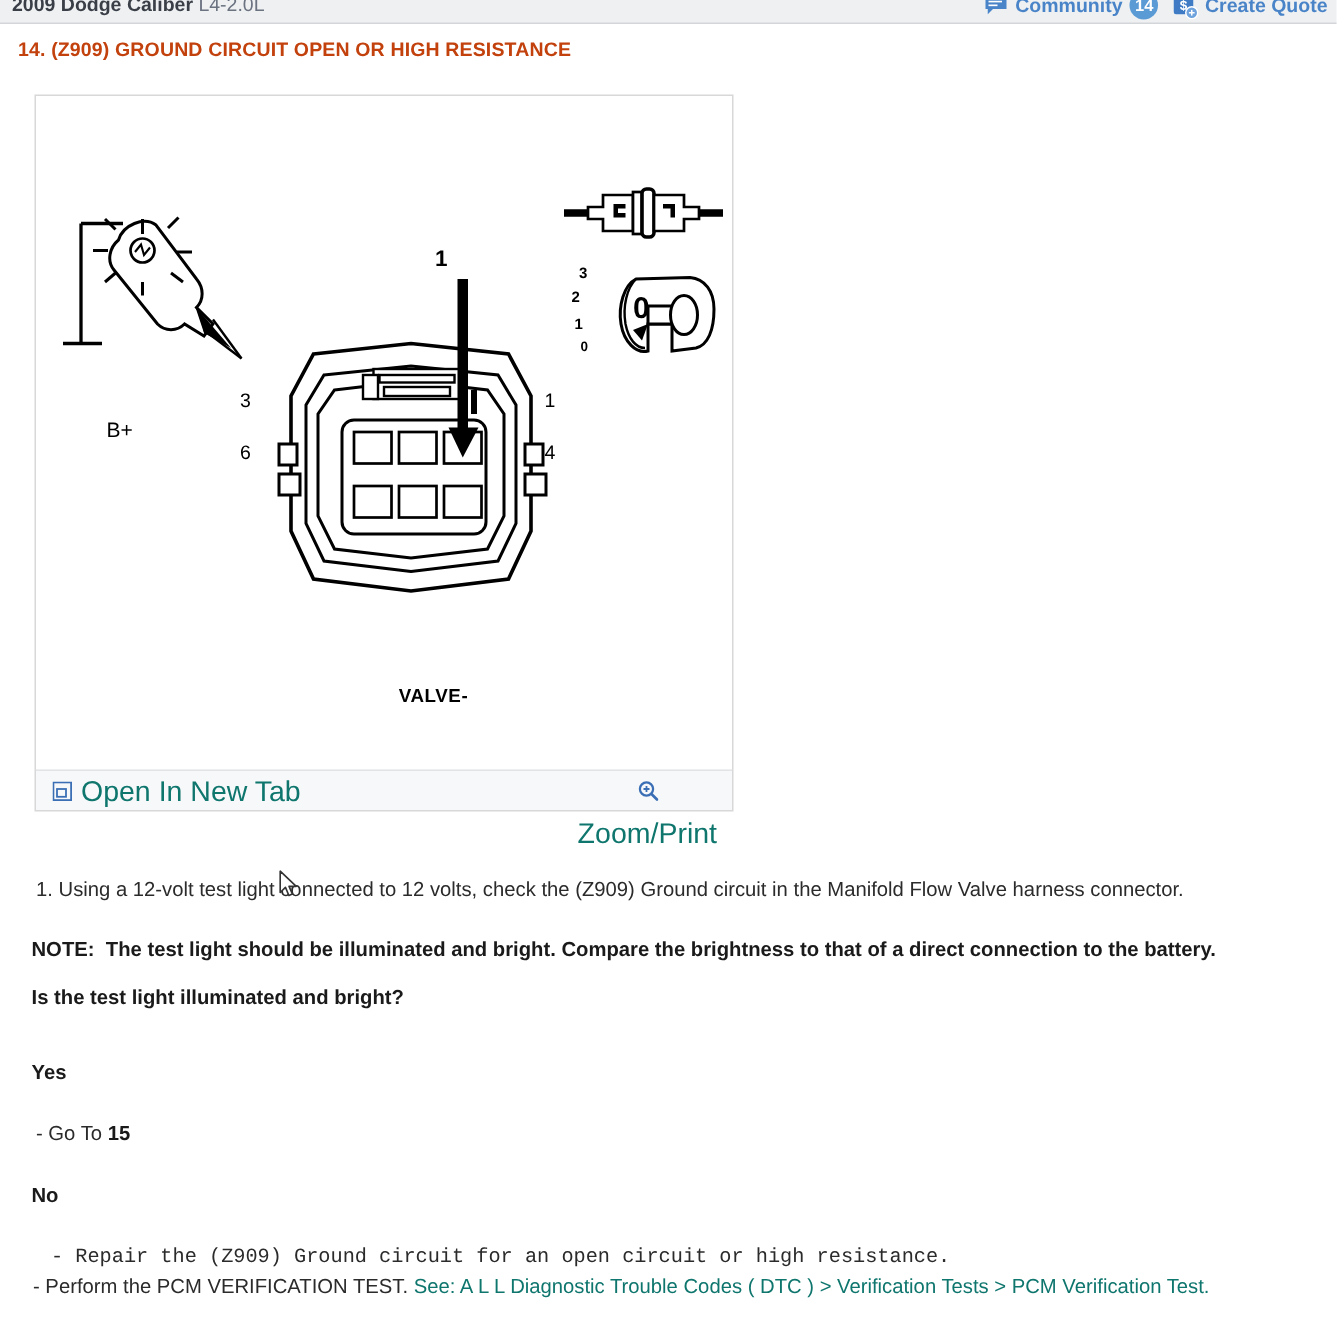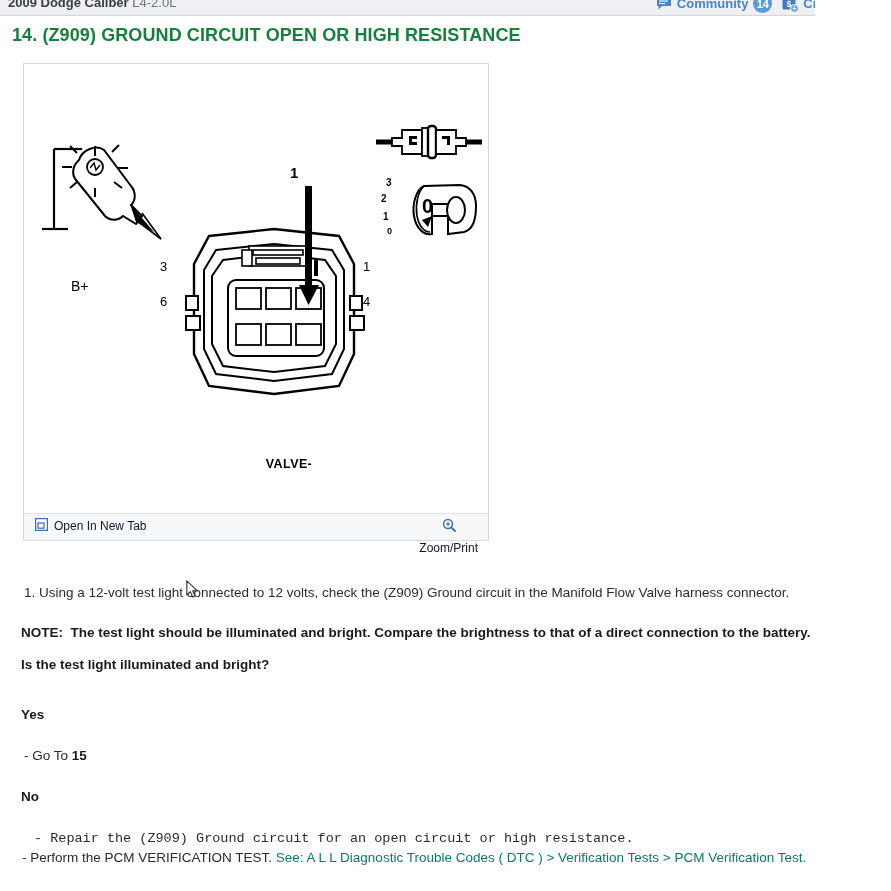--- a/index.html
+++ b/index.html
@@ -13,21 +13,21 @@
     overflow: hidden;
     font-family: "Liberation Sans", sans-serif;
     color: #222222;
     position: relative;
   }
 
   
   #top-bar {
     position: absolute;
     left: 0; top: 0;
-    width: 815px;
+    width: 891px;
     height: 15px;
     background: #eef0f2;
     border-bottom: 1px solid #d3d6d9;
     overflow: hidden;
   }
   #top-bar-inner {
     position: relative;
     width: 891px;
     height: 34px;
     top: -19px;
@@ -72,23 +72,23 @@
     font-weight: bold;
   }
   .icon-community { width: 16px; height: 14px; display:inline-block; }
   .icon-quote { width: 16px; height: 16px; display:inline-block; }
 
   
   #page-title {
     position: absolute;
     left: 12px;
     top: 25px;
-    font-size: 18px;
+    font-size: 13px;
     font-weight: bold;
-    color: #15803d;
+    color: #c2410c;
     letter-spacing: 0.1px;
   }
 
   
   #image-panel {
     position: absolute;
     left: 23px;
     top: 63px;
     width: 466px;
     height: 478px;
@@ -112,22 +112,22 @@
     height: 27px;
     background: #f7f8f9;
     border-top: 1px solid #e2e4e6;
     box-sizing: border-box;
   }
   .panel-link {
     position: absolute;
     display: flex;
     align-items: center;
     gap: 6px;
-    font-size: 12px;
-    color: #0f172a;
+    font-size: 19px;
+    color: #0f766e;
     cursor: pointer;
     top: 4px;
   }
   #link-open-new-tab { left: 11px; }
   #link-zoom-print { right: 10px; flex-direction: column; }
 
   
   .dlabel {
     position: absolute;
     font-family: "Liberation Sans", sans-serif;

